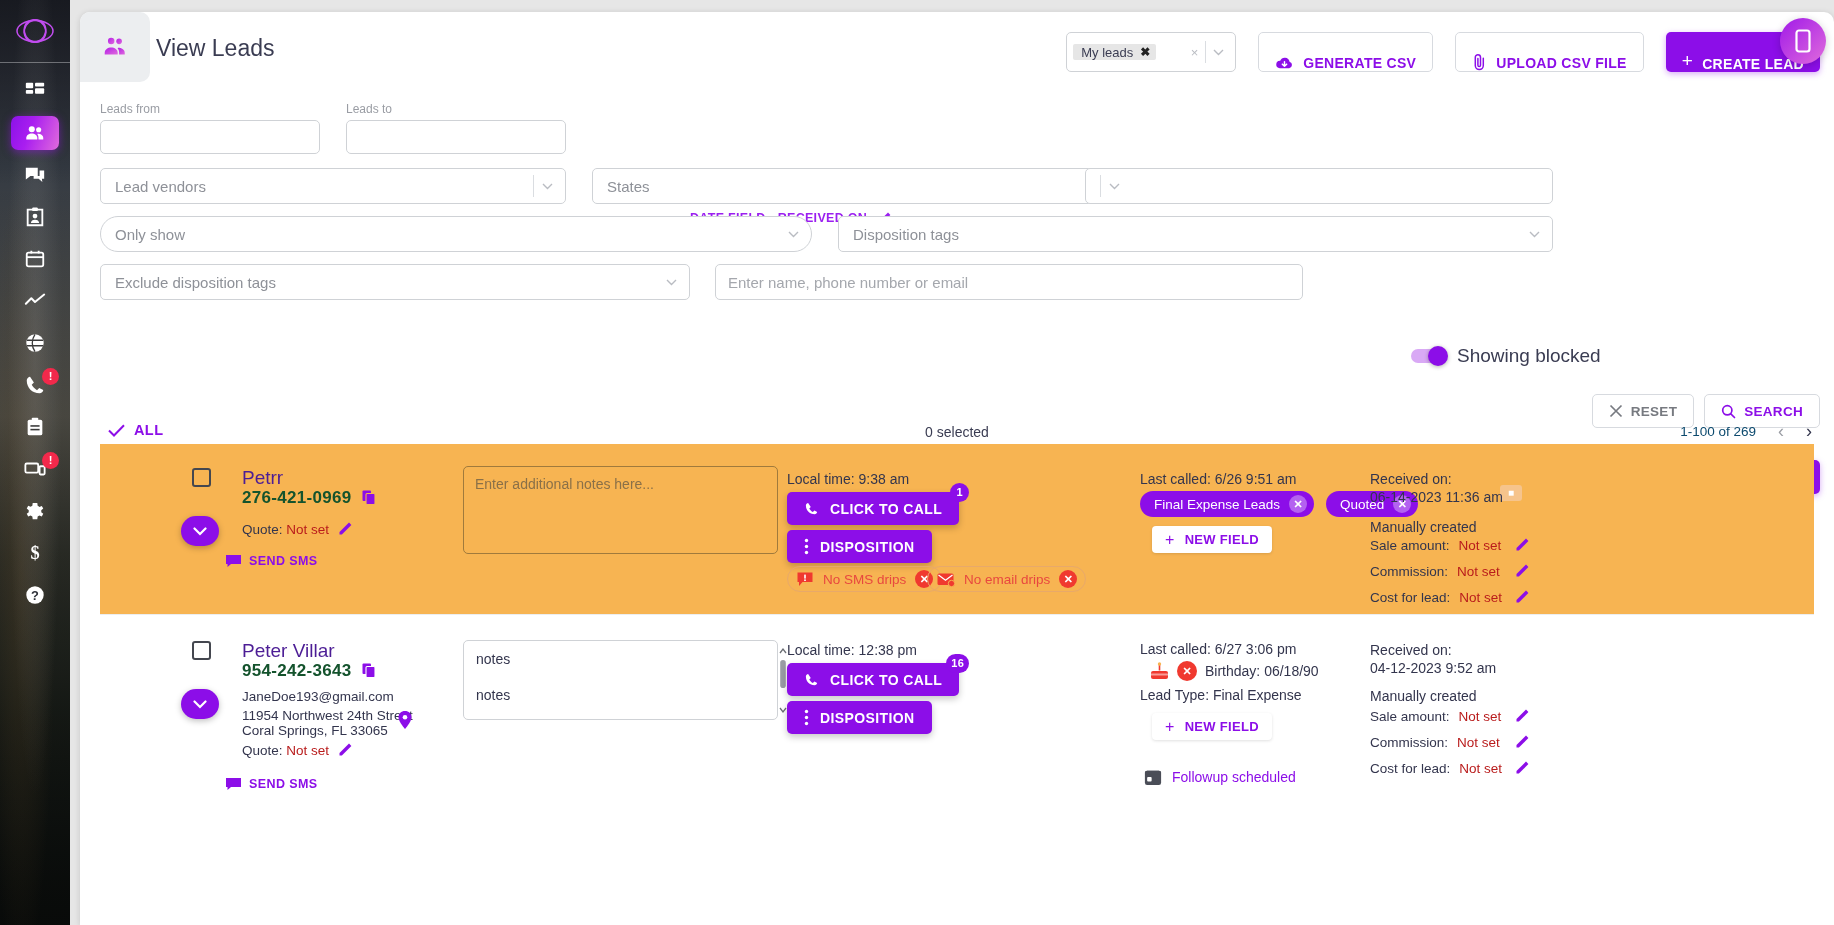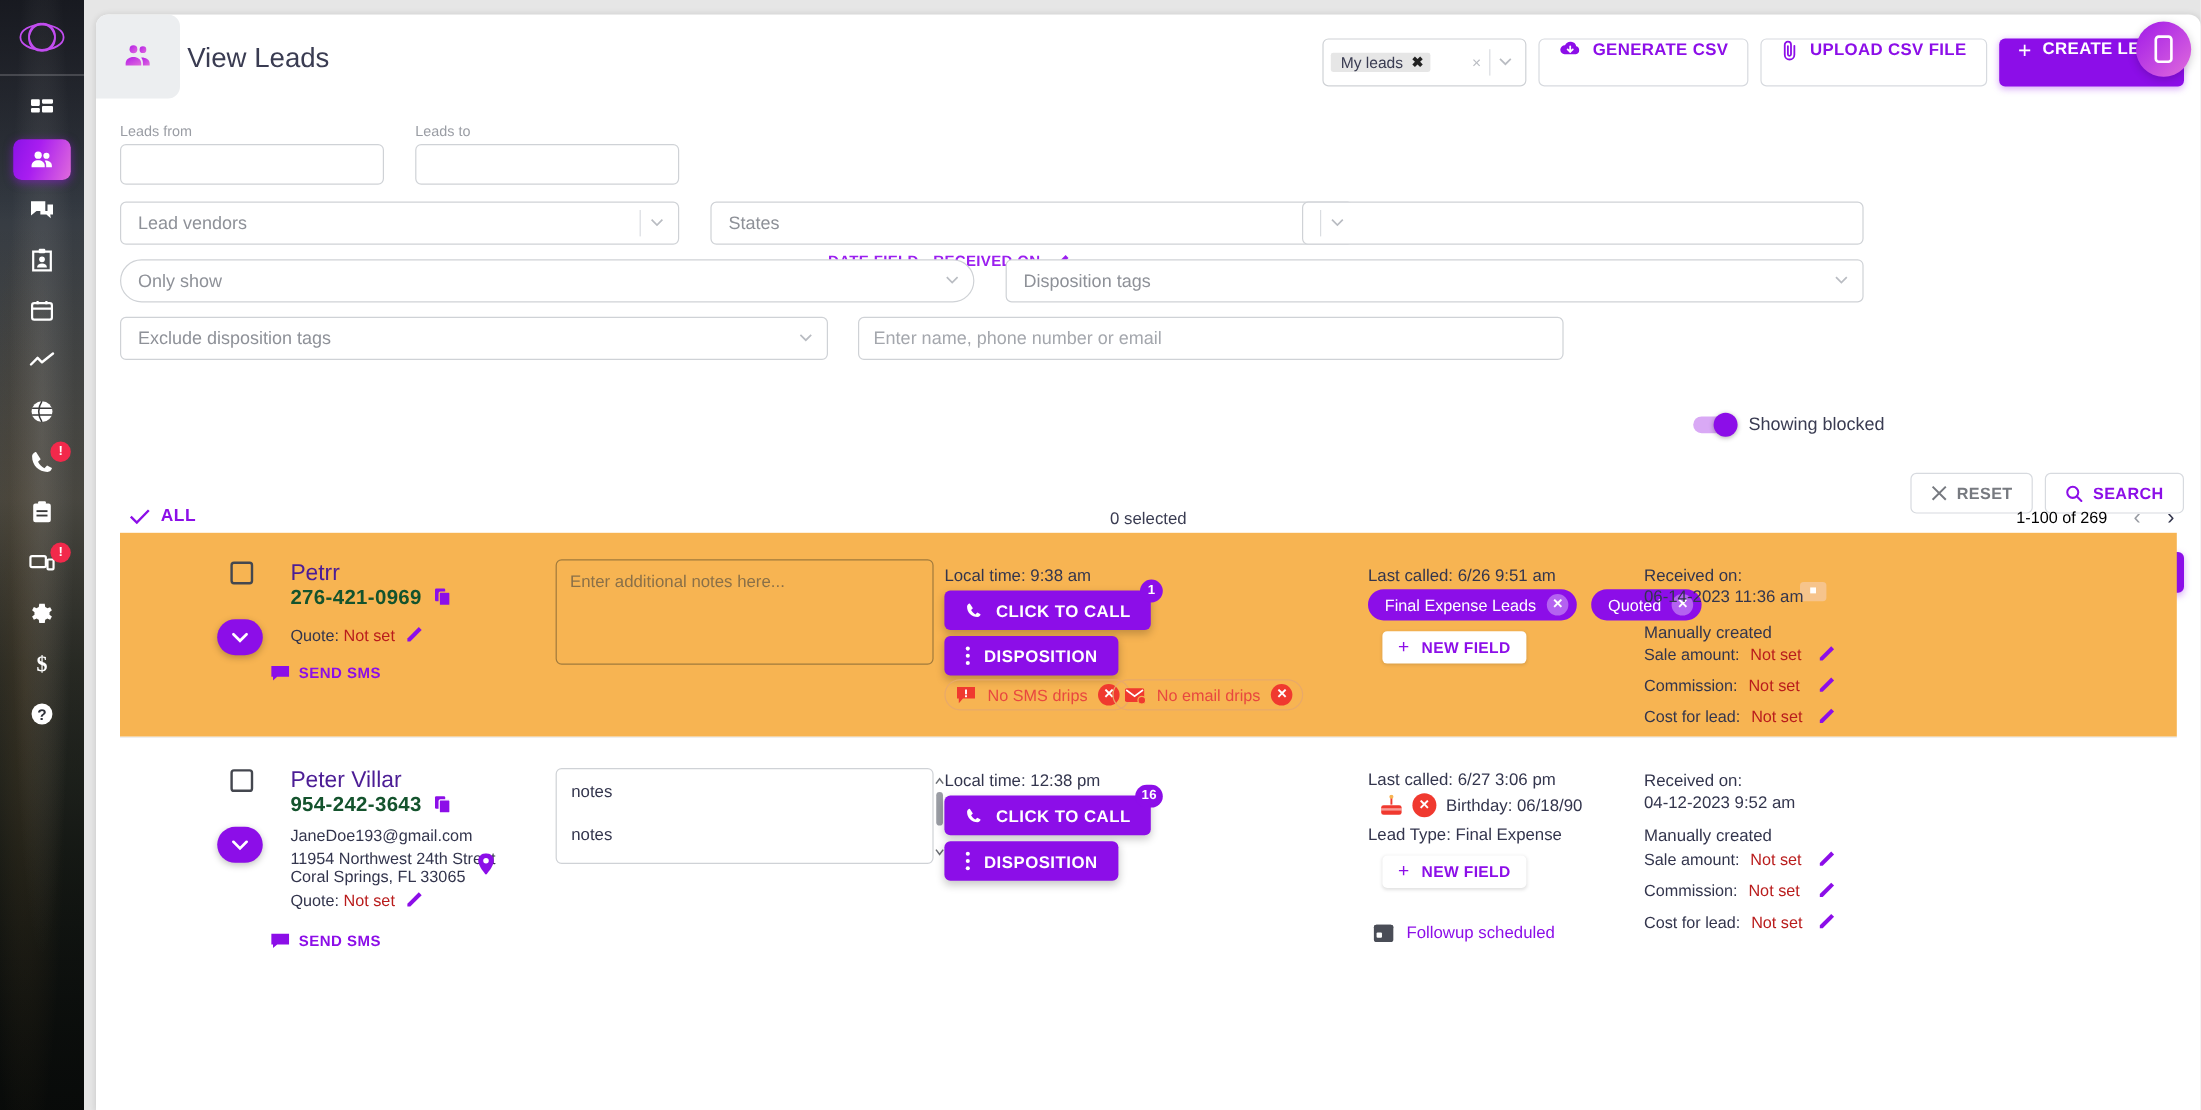--- a/index.html
+++ b/index.html
@@ -79,23 +79,23 @@
   .chip{
     background:#e6e6e6; border-radius:2px; height:16px; padding:0 6px 0 8px;
     display:flex; align-items:center; gap:7px; font-size:13px; color:#3a3c52;
   }
   .chip-x{ font-size:12px; font-weight:bold; cursor:pointer; color:#222; }
   .ms-spacer{ flex:1; }
   .ms-clear{ color:#b9bcc2; font-size:13px; padding:0 7px; }
   .ms-div{ width:1px; height:22px; background:#dadde1; }
   .ms-caret{ color:#b9bcc2; padding:0 7px; font-size:11px; }
   .btn{
-    height:40px; border-radius:5px; display:flex; align-items:flex-start; gap:9px;
+    height:40px; border-radius:5px; display:flex; align-items:flex-end; gap:9px;
     padding:0 16px; font-size:14px; font-weight:bold; letter-spacing:.3px;
-    white-space:nowrap; cursor:pointer; border:1px solid #d7dadf; background:#fff; color:#8c0ee8;
+    white-space:nowrap; cursor:pointer; border:1px solid #d7dadf; background:#fff; color:#8c0ee8;margin-left:12px;
   }
   .btn.primary{ background:#8c0ee8; color:#fff; border:none; box-shadow:0 2px 6px rgba(140,14,232,.35); }
   .float-badge{
     position:absolute; right:-6px; top:-14px; width:46px; height:46px; border-radius:50%;
     background:linear-gradient(135deg,#a01ae8 0%,#e06bdc 100%);
     display:flex; align-items:center; justify-content:center;
     box-shadow:0 2px 8px rgba(0,0,0,.2);
   }
 
   
@@ -121,40 +121,40 @@
   .datefield .t{ color:#9b1ff0; font-size:12.5px; font-weight:bold; letter-spacing:.3px; }
 
   .toggle-row{ position:absolute; left:1331px; top:251px; display:flex; align-items:center; gap:12px; }
   .toggle{
     width:34px; height:14px; border-radius:8px; background:#d9a9f5; position:relative;
   }
   .toggle:after{
     content:""; position:absolute; right:-3px; top:-3px; width:20px; height:20px;
     border-radius:50%; background:#8c0ee8; box-shadow:0 1px 4px rgba(0,0,0,.3);
   }
-  .toggle-lbl{ font-size:15px; color:#3a3c52; }
+  .toggle-lbl{ font-size:19px; color:#3a3c52; }
 
   .searchbtns{ position:absolute; right:14px; top:300px; display:flex; gap:10px; }
   .btn-flat{
     height:34px; border-radius:5px; display:flex; align-items:center; gap:8px;
     padding:0 16px; font-size:13.5px; font-weight:bold; color:#777a80;
     border:1px solid #d7dadf; background:#fff; cursor:pointer; letter-spacing:.3px;
   }
   .btn-flat.acc{ color:#8c0ee8; }
 
   .divider{ position:absolute; left:30px; top:351px; width:1694px; height:1px; background:#e9eaec; }
 
   .start-dial{ position:absolute; right:14px; top:366px; }
 
   
   .list-head{ position:absolute; left:0; top:400px; width:1754px; height:42px; }
   .all-btn{ position:absolute; left:28px; top:10px; display:flex; align-items:center; gap:9px; color:#8c0ee8; font-weight:bold; font-size:14.5px; letter-spacing:.4px; cursor:pointer; }
   .sel-count{ position:absolute; left:0; right:0; top:12px; text-align:center; font-size:14px; color:#3a3c52; }
   .pager{ position:absolute; right:22px; top:9px; display:flex; align-items:center; gap:22px; }
-  .pager .rng{ font-size:13.5px; color:#000000; }
+  .pager .rng{ font-size:13.5px; color:#0c4a6e; }
   .pg-arrow{ color:#9a9da4; font-size:18px; cursor:pointer; }
   .pg-arrow.on{ color:#33354d; }
 
   
   .row{ position:absolute; left:20px; width:1714px; display:block; }
   .row.hl{ background:#f7b452; }
   .row.plain{ background:#fff; border-top:1px solid #eceef0; }
   .cell{ position:absolute; }
 
   .cb{ width:19px; height:19px; border:2px solid #44474f; border-radius:3px; background:transparent; cursor:pointer; }

